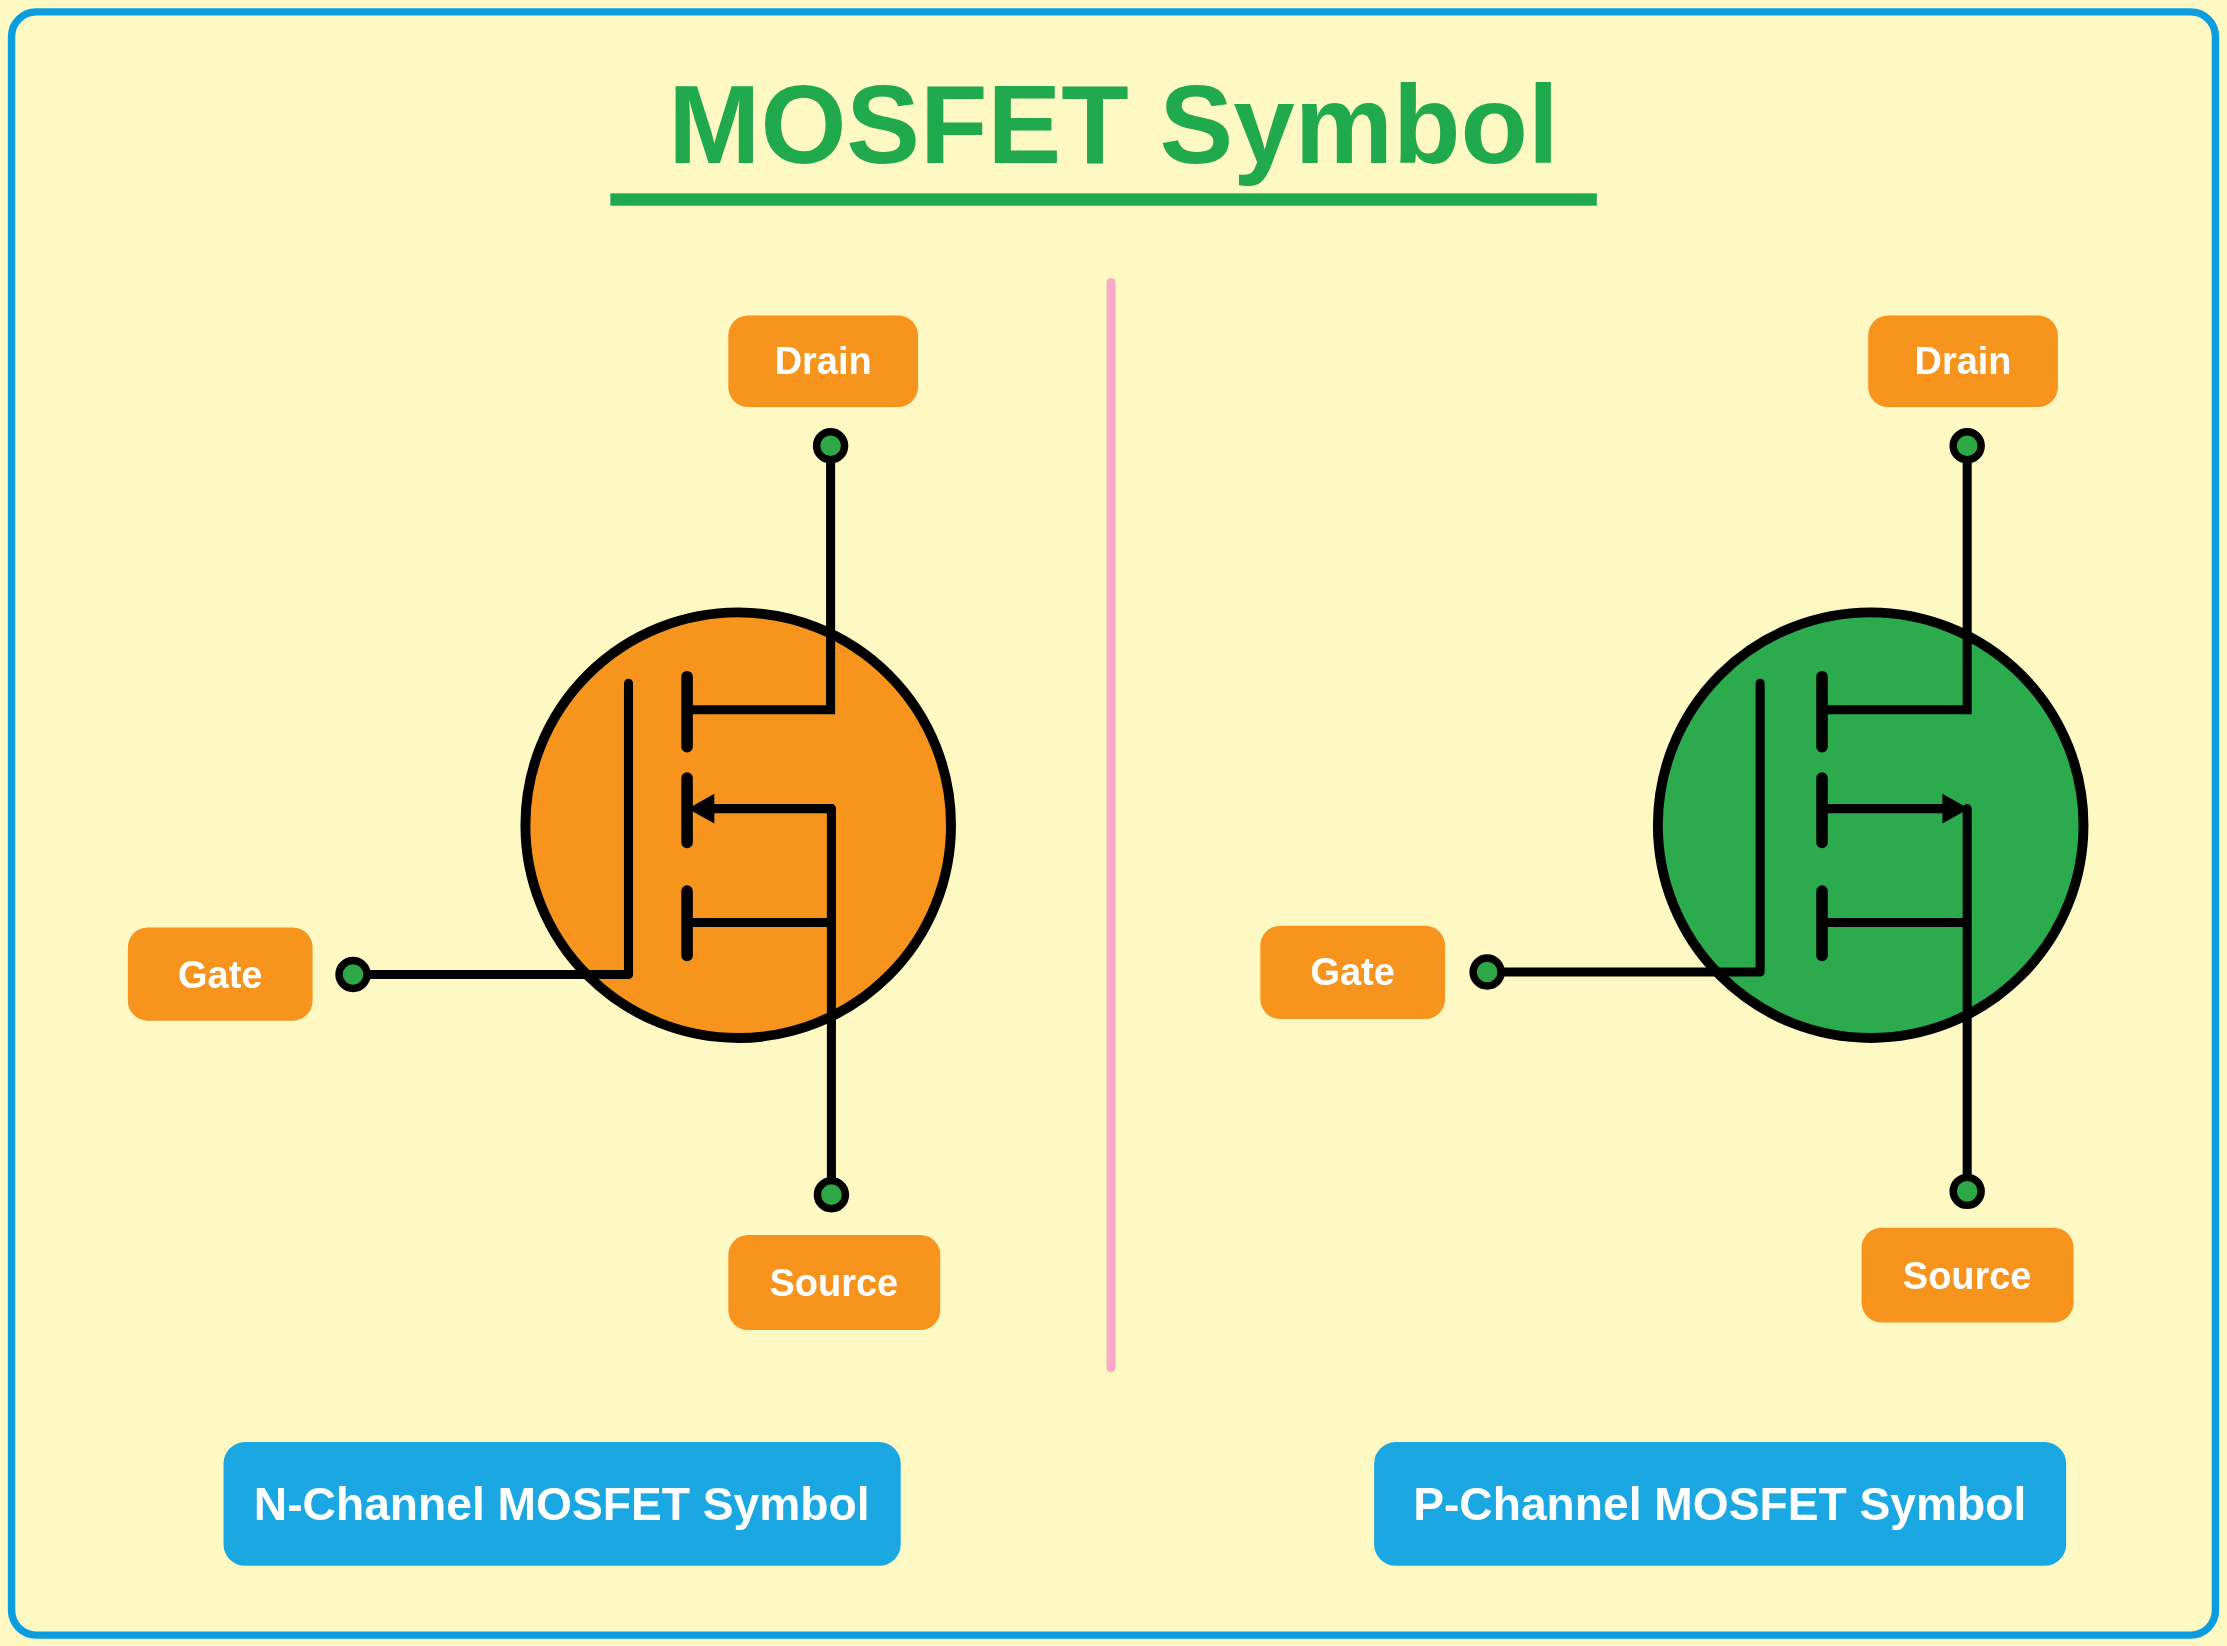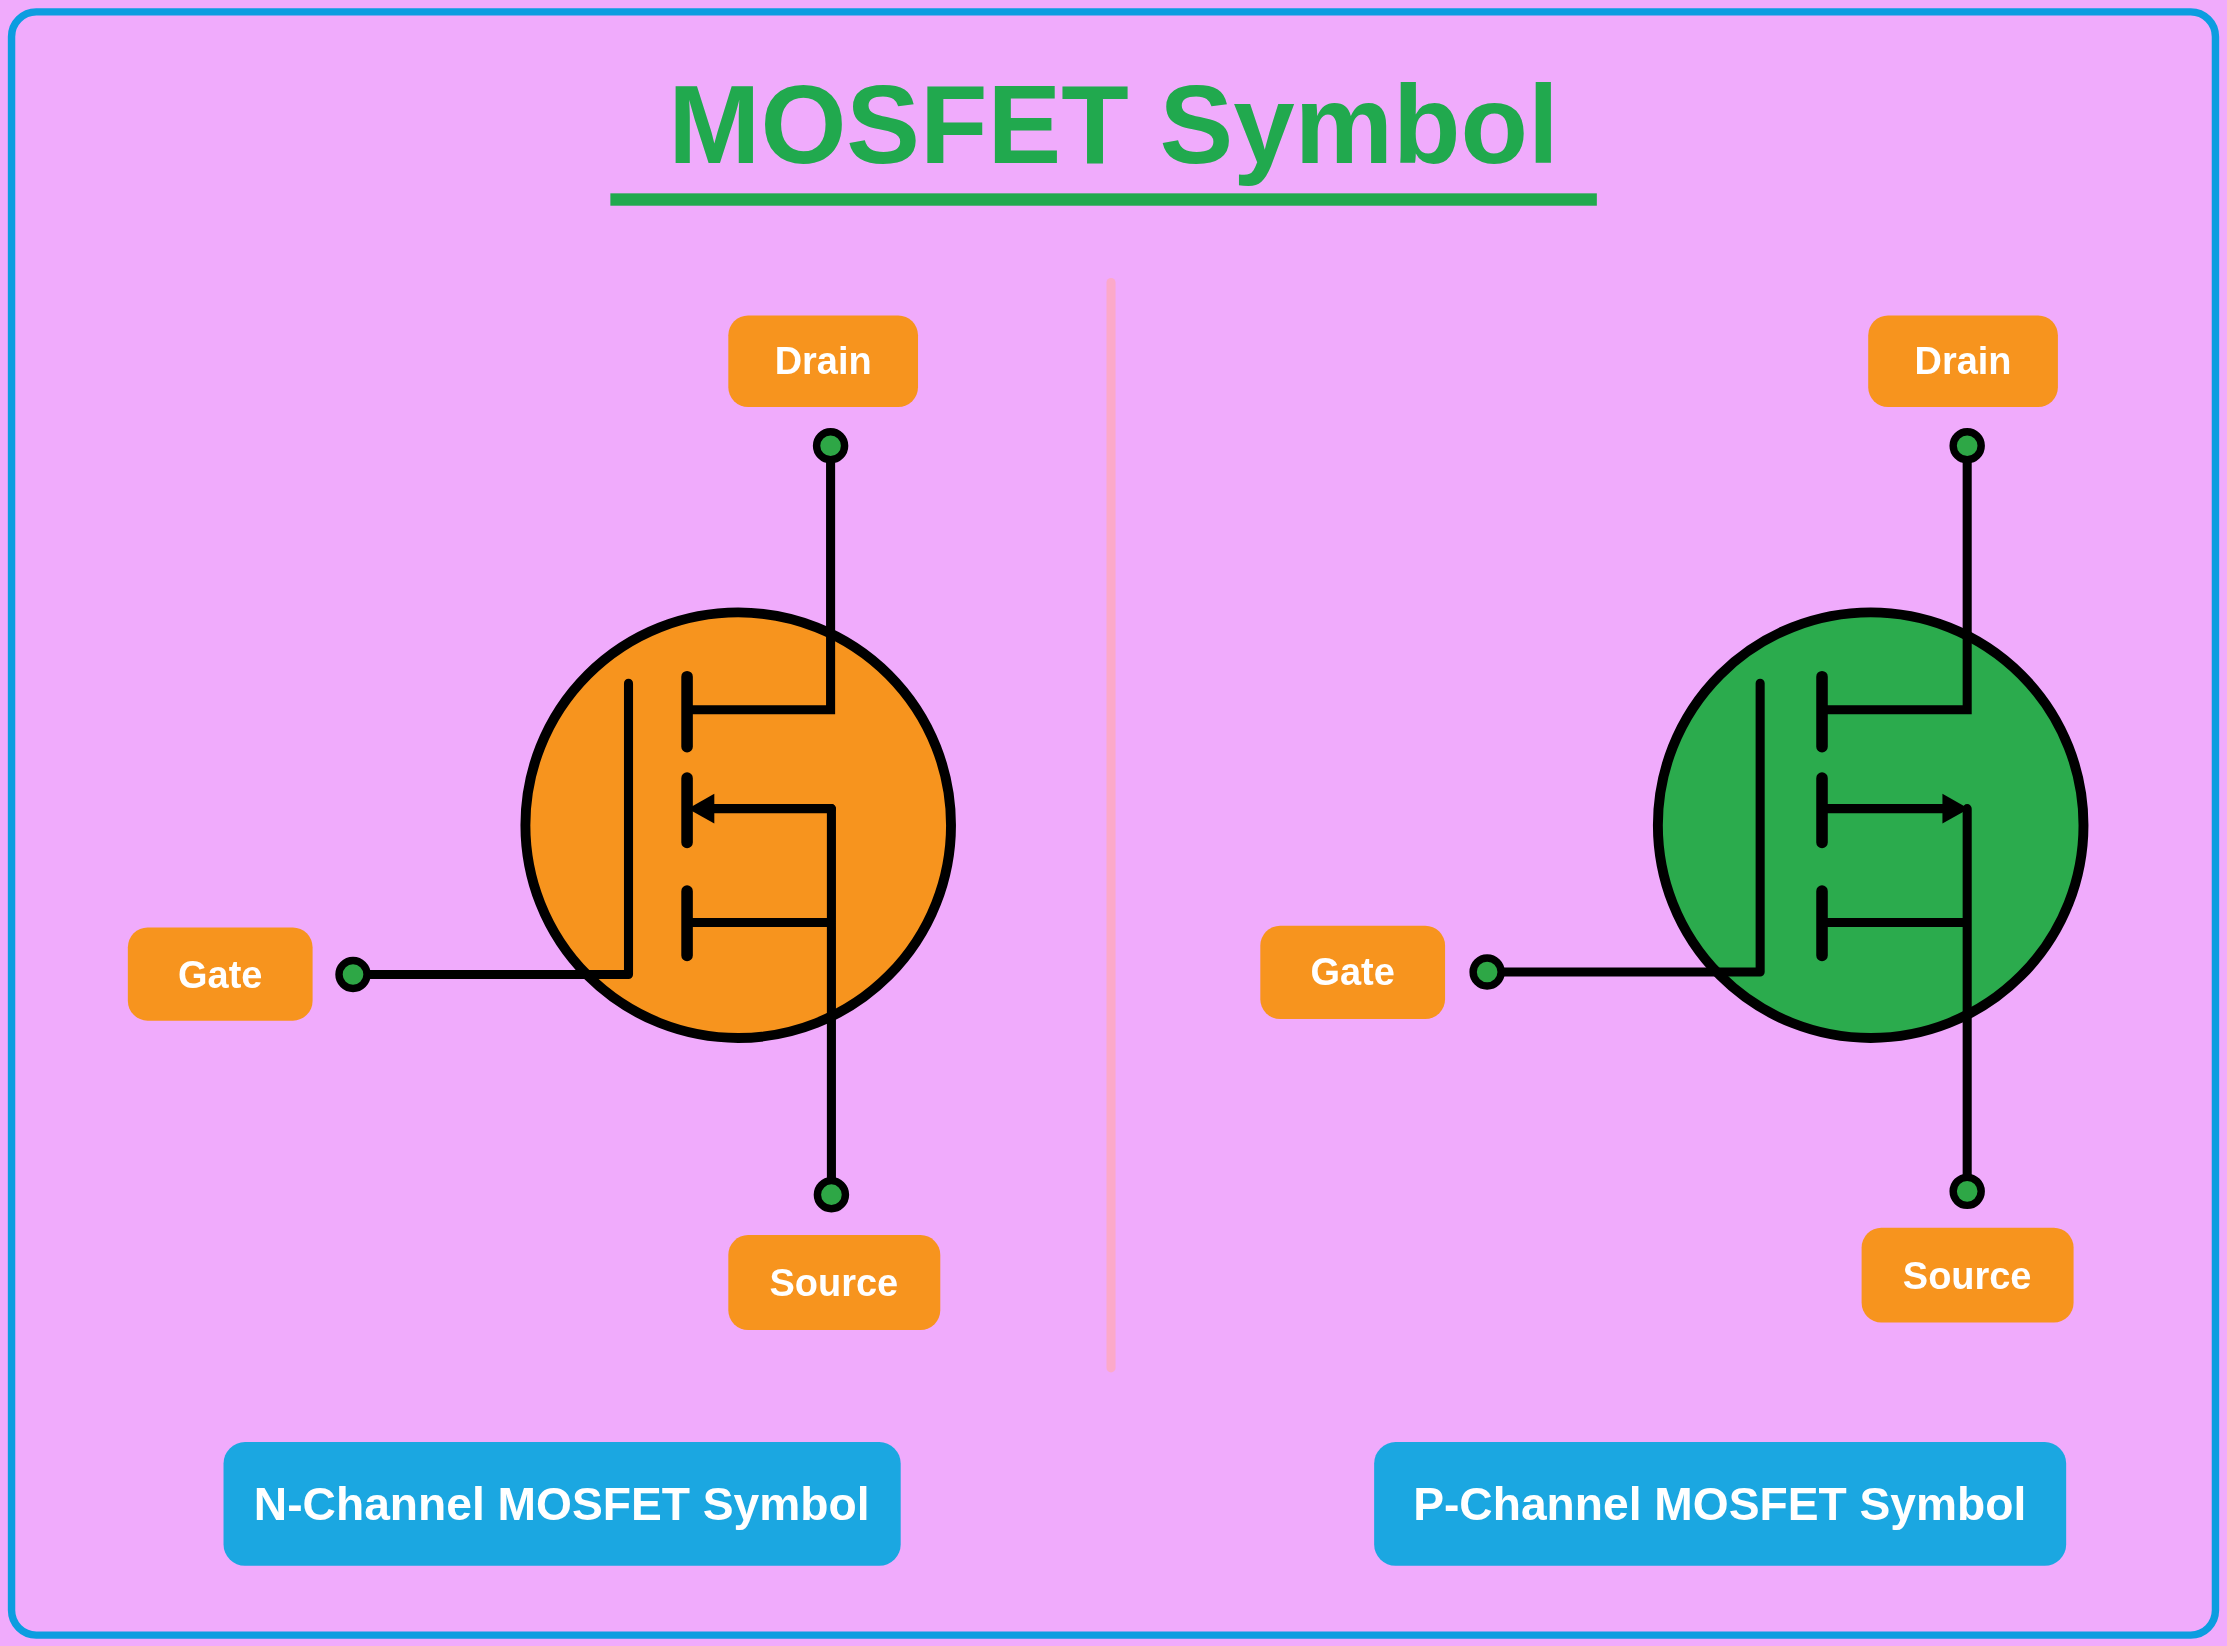--- a/index.html
+++ b/index.html
@@ -1,16 +1,16 @@
 <!DOCTYPE html>
 <html style="--page-border-blue: #0C9DE0; --title-green: #21A94E; --divider-pink: #FCA9C9; --label-orange: #F7941E; --n-circle-orange: #F7941E; --p-circle-green: #2BAB4D; --terminal-dot-green: #2EA746; --caption-blue: #1BA7E1; --line-black: #000000; --label-text-white: #FFFFFF;font-size:13.2px"><head>
 <meta charset="utf-8">
 <style>
   html, body { margin: 0; padding: 0; background: #ffffff; }
-  .canvas { width: 2227px; height: 1647px; position: relative; background: #f0abfc; }
+  .canvas { width: 2227px; height: 1647px; position: relative; background: #fef9c3; }
   svg { display: block; }
 
   .page-border   { fill: none; stroke: var(--page-border-blue); stroke-width: 9; }
   .title-text    { font: 700 134px "Liberation Sans", sans-serif; fill: var(--title-green); text-anchor: middle; }
   .title-underline { fill: var(--title-green); }
   .divider       { stroke: var(--divider-pink); stroke-width: 11; stroke-linecap: round; }
 
   .n-circle { fill: var(--n-circle-orange); stroke: var(--line-black); stroke-width: 12; }
   .p-circle { fill: var(--p-circle-green);  stroke: var(--line-black); stroke-width: 12; }
 

